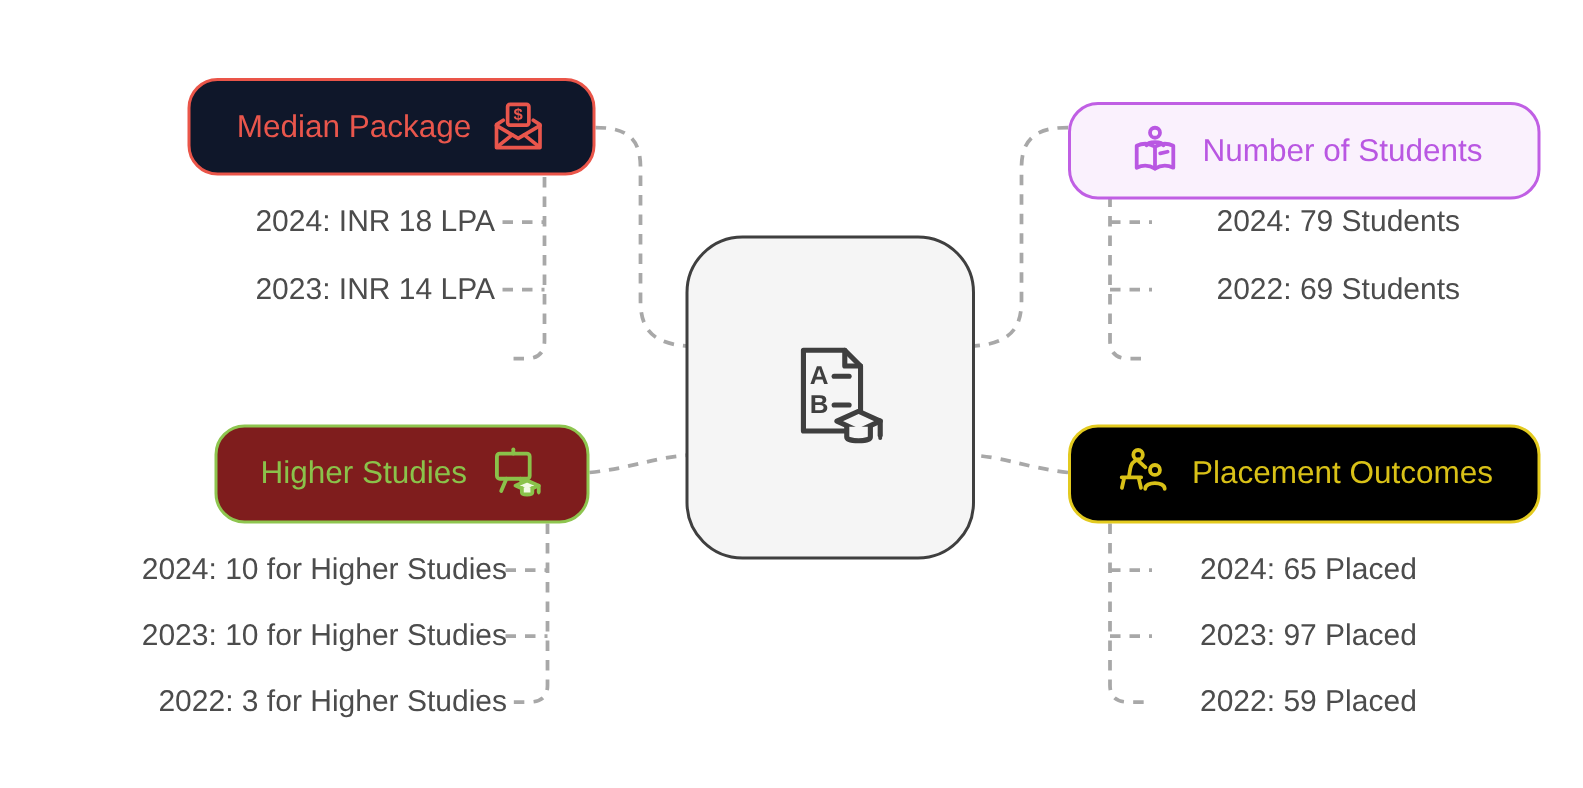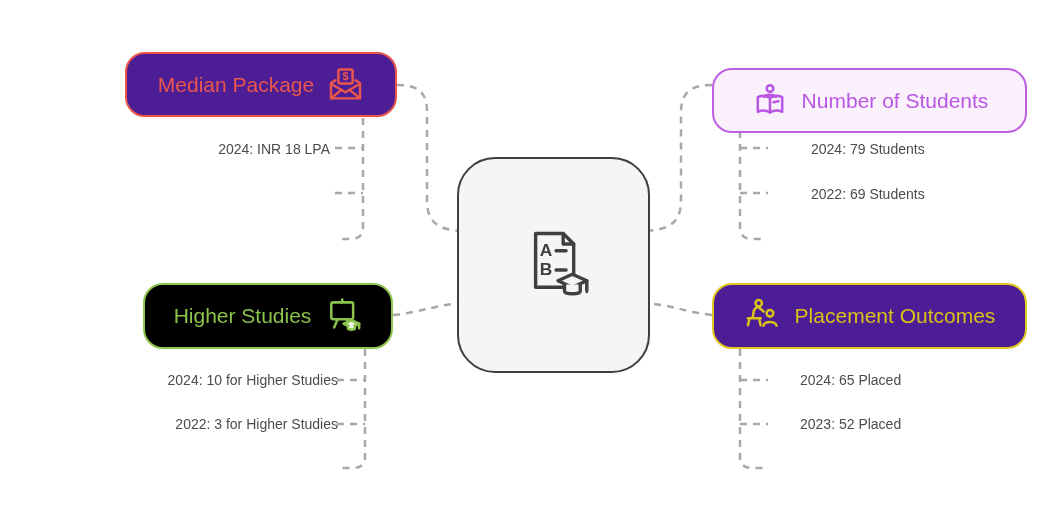--- a/index.html
+++ b/index.html
@@ -6,33 +6,33 @@
   body{font-family:"Liberation Sans","DejaVu Sans",sans-serif;}
   .canvas{position:relative;width:1055px;height:525px;background:#ffffff;overflow:hidden;}
   .connectors{position:absolute;left:0;top:0;width:1055px;height:525px;}
 
   .pill{position:absolute;display:flex;align-items:center;justify-content:center;gap:13px;
         border-radius:20px;border:2.5px solid;box-sizing:border-box;font-size:21px;cursor:default;}
   .pill .lbl{white-space:nowrap;}
   .pill svg{flex:0 0 auto;}
 
   .pill-median{left:125px;top:52px;width:272px;height:65px;
-       border-color:#ea5549;background:#4c1d95;color:#e9564c;}
+       border-color:#ea5549;background:#0f172a;color:#e9564c;}
   .pill-students{left:712px;top:68px;width:315px;height:65px;
        border-color:#c05fe4;background:#faf1fd;color:#b957e2;}
   .pill-higher{left:143px;top:283px;width:250px;height:66px;
-       border-color:#8ec54f;background:#000000;color:#8ac24a;}
+       border-color:#8ec54f;background:#7f1d1d;color:#8ac24a;}
   .pill-placement{left:712px;top:283px;width:315px;height:66px;
-       border-color:#e3ca1f;background:#4c1d95;color:#d9c117;}
+       border-color:#e3ca1f;background:#000000;color:#d9c117;}
 
   .center-node{position:absolute;left:457px;top:157px;width:193px;height:216px;
        border:2.5px solid #3f3f3f;border-radius:38px;background:#f5f5f5;box-sizing:border-box;
        display:flex;align-items:center;justify-content:center;}
 
-  .items{position:absolute;color:#4c4c4c;font-size:14px;}
+  .items{position:absolute;color:#4c4c4c;font-size:20px;}
   .items .row{display:flex;align-items:center;white-space:nowrap;}
   .items-tl{left:20px;top:126px;width:310px;}
   .items-tl .row{height:45px;justify-content:flex-end;}
   .items-tr{left:780px;top:126px;width:260px;margin-left:31px;}
   .items-tr .row{height:45px;justify-content:flex-start;}
   .items-bl{left:20px;top:358px;width:318px;}
   .items-bl .row{height:44px;justify-content:flex-end;}
   .items-br{left:780px;top:358px;width:260px;}
   .items-br .row{height:44px;justify-content:flex-start;margin-left:20px;}
 
@@ -87,20 +87,21 @@
     <svg width="37" height="37" viewBox="0 0 24 24" fill="none" stroke="#e9564c" stroke-width="1.6" stroke-linejoin="round" stroke-linecap="round">
       <rect x="7.4" y="2.3" width="9.2" height="9" rx="1"></rect>
       <text x="12" y="8.9" font-size="7.2" font-weight="bold" text-anchor="middle" fill="#e9564c" stroke="none">$</text>
       <path d="M5.5 9.2 L2.6 11.1 V21 H21.4 V11.1 L18.5 9.2"></path>
       <path d="M2.6 11.5 L12 17 L21.4 11.5"></path>
       <path d="M3 20.6 L9.4 15.5 M21 20.6 L14.6 15.5"></path>
     </svg>
   </div>
   <div class="items items-tl">
     <div class="row">2024: INR 18 LPA</div>
+    <div class="row">2023: INR 14 LPA</div>
   </div>
 
   <div class="pill pill-students">
     <svg width="38" height="38" viewBox="0 0 24 24" fill="none" stroke="#b957e2" stroke-width="1.6" stroke-linejoin="round" stroke-linecap="round">
       <circle cx="12" cy="4.1" r="2.1"></circle>
       <path d="M8.4 9.4 C9.2 7.6 14.8 7.6 15.6 9.4"></path>
       <path d="M4.3 9.6 C6.9 8.4 9.6 8.5 12 10 C14.4 8.5 17.1 8.4 19.7 9.6 V18.8 C17.1 17.6 14.4 17.7 12 19.2 C9.6 17.7 6.9 17.6 4.3 18.8 Z"></path>
       <path d="M12 10 V19.2"></path>
       <path d="M14.2 12.8 L17.3 12.1"></path>
     </svg>
@@ -119,32 +120,34 @@
       <path d="M8.6 14 L6.4 19.2"></path>
       <path d="M14.4 14 L15.1 15.5"></path>
       <path d="M12.4 16.9 L17.3 14.7 L22.2 16.9 L17.3 19.1 Z" fill="#f2f9e4"></path>
       <path d="M15.1 17.9 V19.8 C15.1 21 19.5 21 19.5 19.8 V17.9" fill="#f2f9e4"></path>
       <path d="M22.2 16.9 V19.6"></path>
       <circle cx="22.2" cy="20.2" r="0.4" fill="#8ac24a" stroke="none"></circle>
     </svg>
   </div>
   <div class="items items-bl">
     <div class="row">2024: 10 for Higher Studies</div>
+    <div class="row">2023: 10 for Higher Studies</div>
     <div class="row">2022: 3 for Higher Studies</div>
   </div>
 
   <div class="pill pill-placement">
     <svg width="38" height="38" viewBox="0 0 24 24" fill="none" stroke="#d9c117" stroke-width="1.6" stroke-linejoin="round" stroke-linecap="round">
       <circle cx="9.3" cy="3.9" r="2"></circle>
       <path d="M9.3 6 C7.2 6.5 6.3 7.8 6 9.8 L5.5 12.9"></path>
       <path d="M9.5 6.6 L12.4 9.2"></path>
       <path d="M2.4 13.4 H10.6 M3.5 13.4 L2.5 17.8 M9.5 13.4 L10.5 17.8"></path>
       <circle cx="16.4" cy="10.3" r="2.1"></circle>
       <path d="M12.3 18.2 C12.3 15 20.5 15 20.5 18.2"></path>
     </svg>
     <span class="lbl">Placement Outcomes</span>
   </div>
   <div class="items items-br">
     <div class="row">2024: 65 Placed</div>
-    <div class="row">2023: 52 Placed</div>
+    <div class="row">2023: 97 Placed</div>
+    <div class="row">2022: 59 Placed</div>
   </div>
 
 </div>
 
 </body></html>

